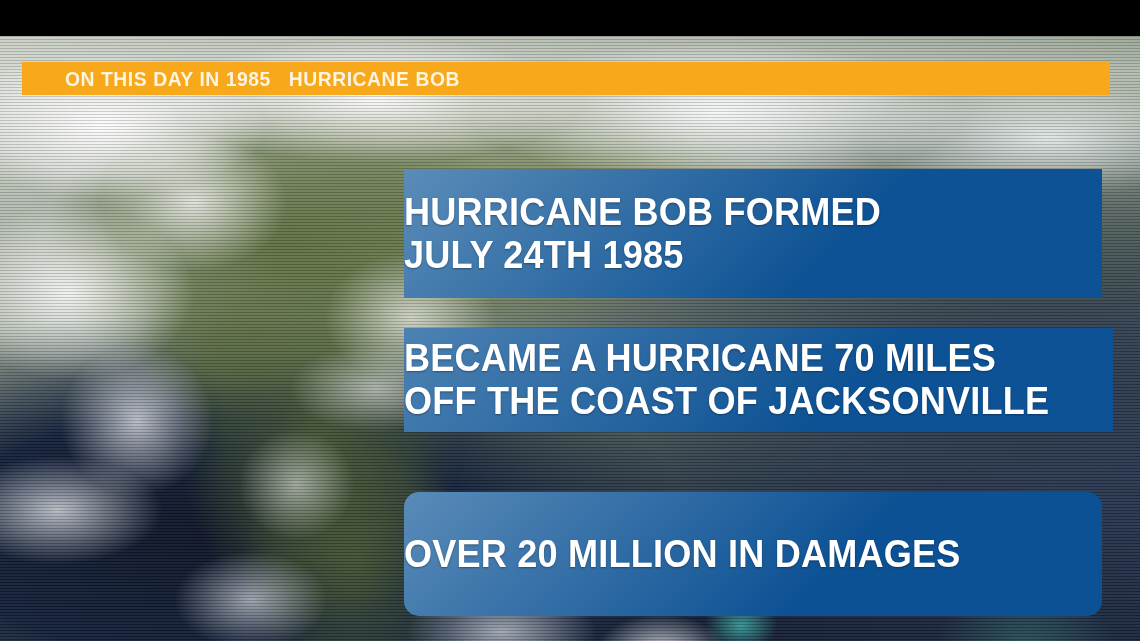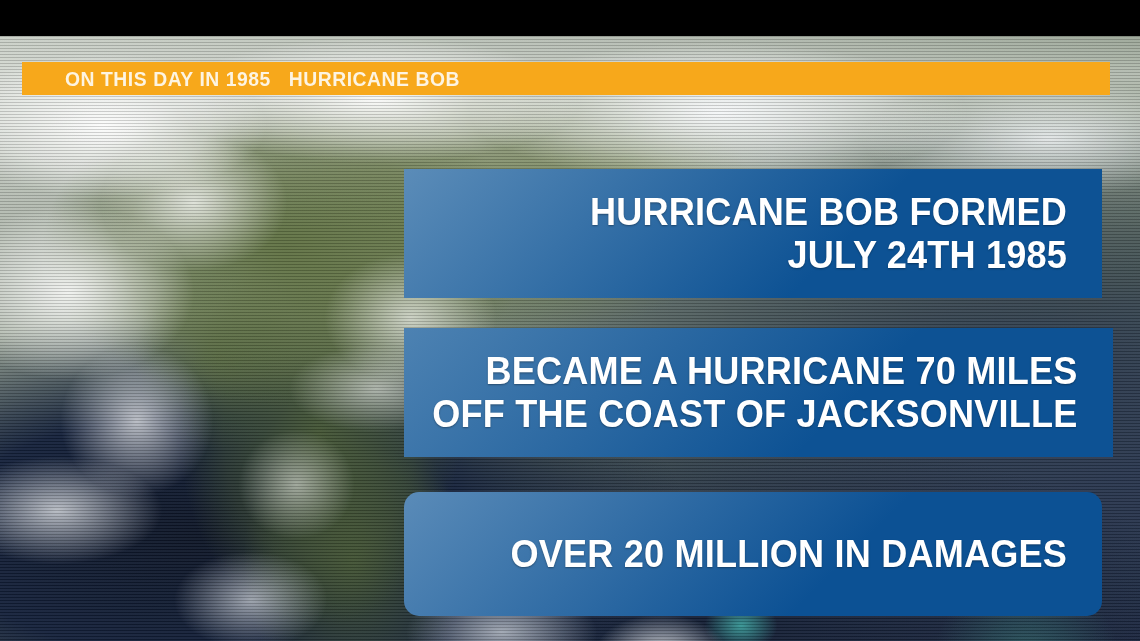--- a/index.html
+++ b/index.html
@@ -111,36 +111,35 @@
     transform-origin: left center;
   }
 
   
   .fact {
     position: absolute;
     box-sizing: border-box;
     display: flex;
     flex-direction: column;
     justify-content: center;
-    text-align: right;
   }
   .fact-line {
     color: #ffffff;
     font-size: 38px;
     font-weight: 700;
     line-height: 1.13;
     letter-spacing: 0.2px;
     white-space: pre;
     text-shadow: 0 1px 2px rgba(0,0,0,0.35);
     transform: scaleX(0.95);
     transform-origin: left center;
   }
 
   #fact-0 { left: 404px; top: 133px;  width: 698px; height: 129px; }
-  #fact-1 { left: 404px; top: 292px;  width: 709px; height: 129px; }
+  #fact-1 { left: 404px; top: 292px;  width: 709px; height: 104px; }
   #fact-2 { left: 404px; top: 456px;  width: 698px; height: 124px; }
 </style>
 </head>
 <body>
 
 <div id="graphic">
 
   <div class="sat-layer sat-base"></div>
   <div class="sat-layer sat-land"></div>
   <div class="sat-layer sat-clouds"></div>

